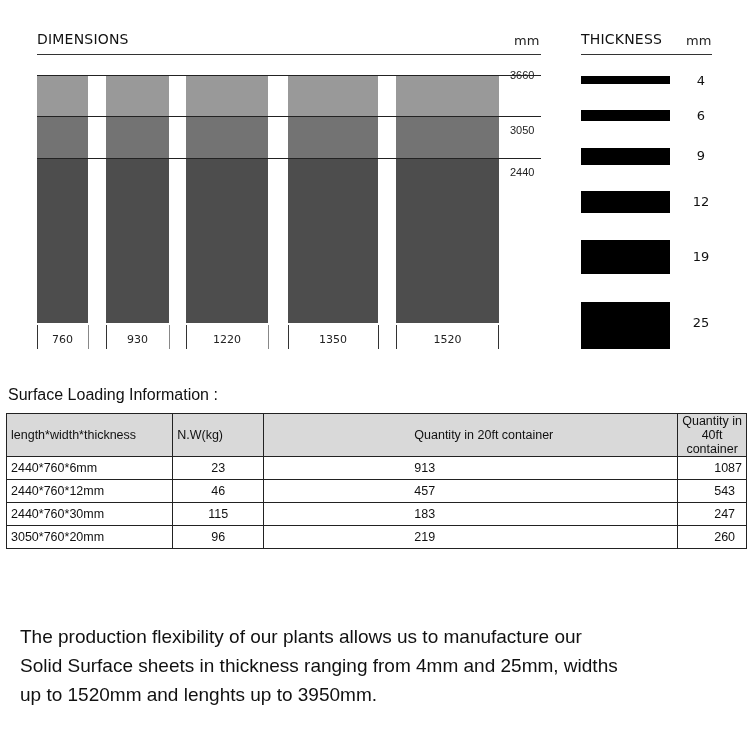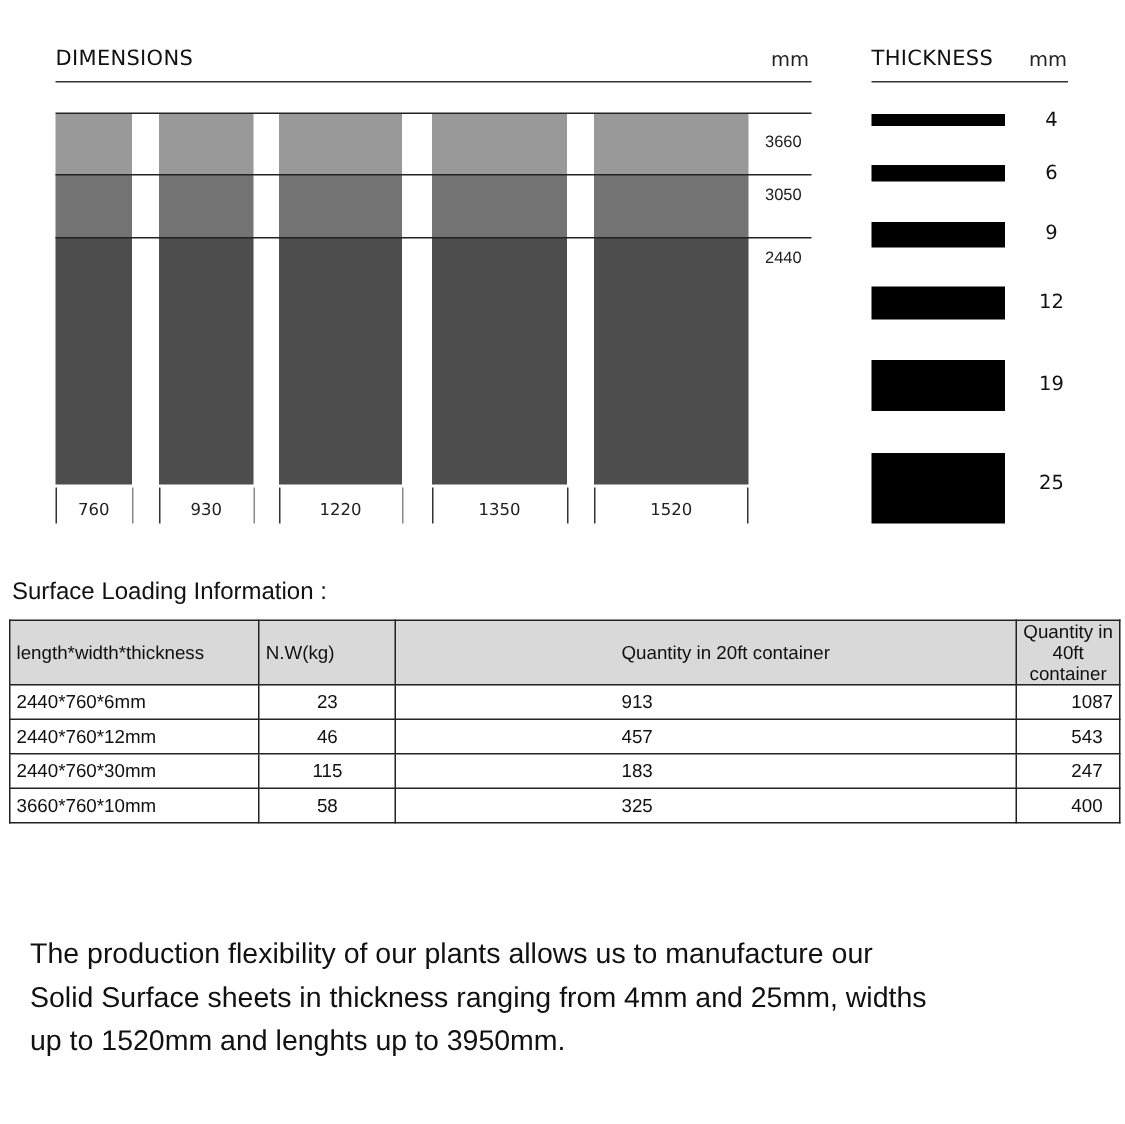--- a/index.html
+++ b/index.html
@@ -62,21 +62,21 @@
   <div class="bar" style="left:396px; top:76px; width:103px; height:247px;">
     <div class="seg-top" style="height:40px;"></div>
       <div class="seg-mid" style="height:42px;"></div>
       <div class="seg-bot" style="height:165px;"></div>
   </div>
 
   <div class="hline" style="top:75px;"></div>
   <div class="hline" style="top:116px;"></div>
   <div class="hline" style="top:158px;"></div>
 
-  <div class="len-label" style="top:89px;">3660</div>
+  <div class="len-label" style="top:69px;">3660</div>
   <div class="len-label" style="top:124px;">3050</div>
   <div class="len-label" style="top:166px;">2440</div>
 
   <div class="tick" style="left:37px;"></div>
   <div class="tick" style="left:88px; background:#888;"></div>
   <div class="tick" style="left:106px;"></div>
   <div class="tick" style="left:169px; background:#888;"></div>
   <div class="tick" style="left:186px;"></div>
   <div class="tick" style="left:268px; background:#888;"></div>
   <div class="tick" style="left:288px;"></div>
@@ -138,24 +138,24 @@
       <td class="c2">457</td>
       <td class="c3">543</td>
     </tr>
     <tr>
       <td class="c0">2440*760*30mm</td>
       <td class="c1">115</td>
       <td class="c2">183</td>
       <td class="c3">247</td>
     </tr>
     <tr>
-      <td class="c0">3660*760*10mm</td>
-      <td class="c1">58</td>
-      <td class="c2">325</td>
-      <td class="c3">400</td>
+      <td class="c0">3050*760*20mm</td>
+      <td class="c1">96</td>
+      <td class="c2">219</td>
+      <td class="c3">260</td>
     </tr>
   </tbody>
 </table>
 
 <div class="para">
   <div>The production flexibility of our plants allows us to manufacture our</div>
   <div>Solid Surface sheets in thickness ranging from 4mm and 25mm, widths</div>
   <div>up to 1520mm and lenghts up to 3950mm.</div>
 </div>
 

